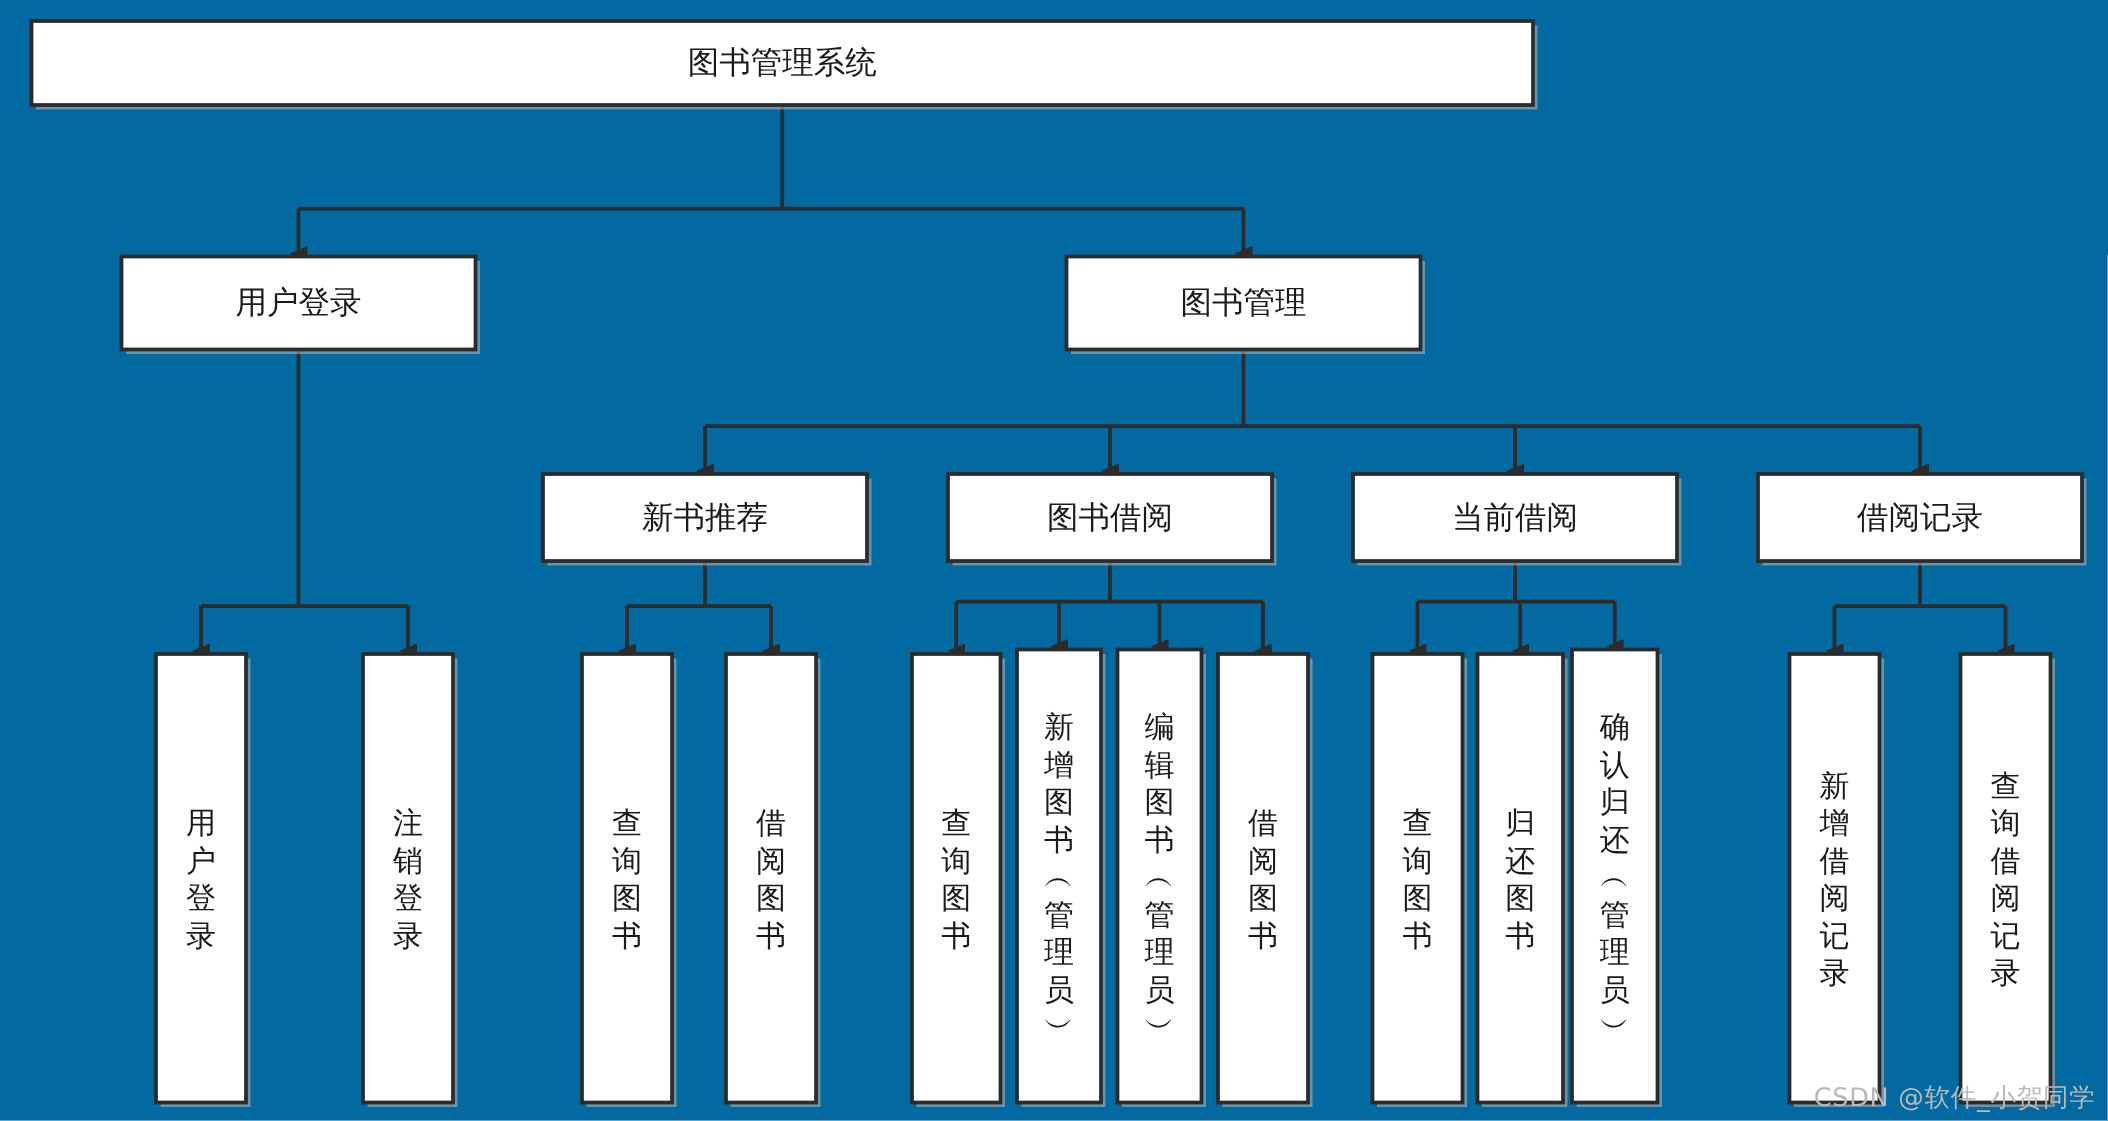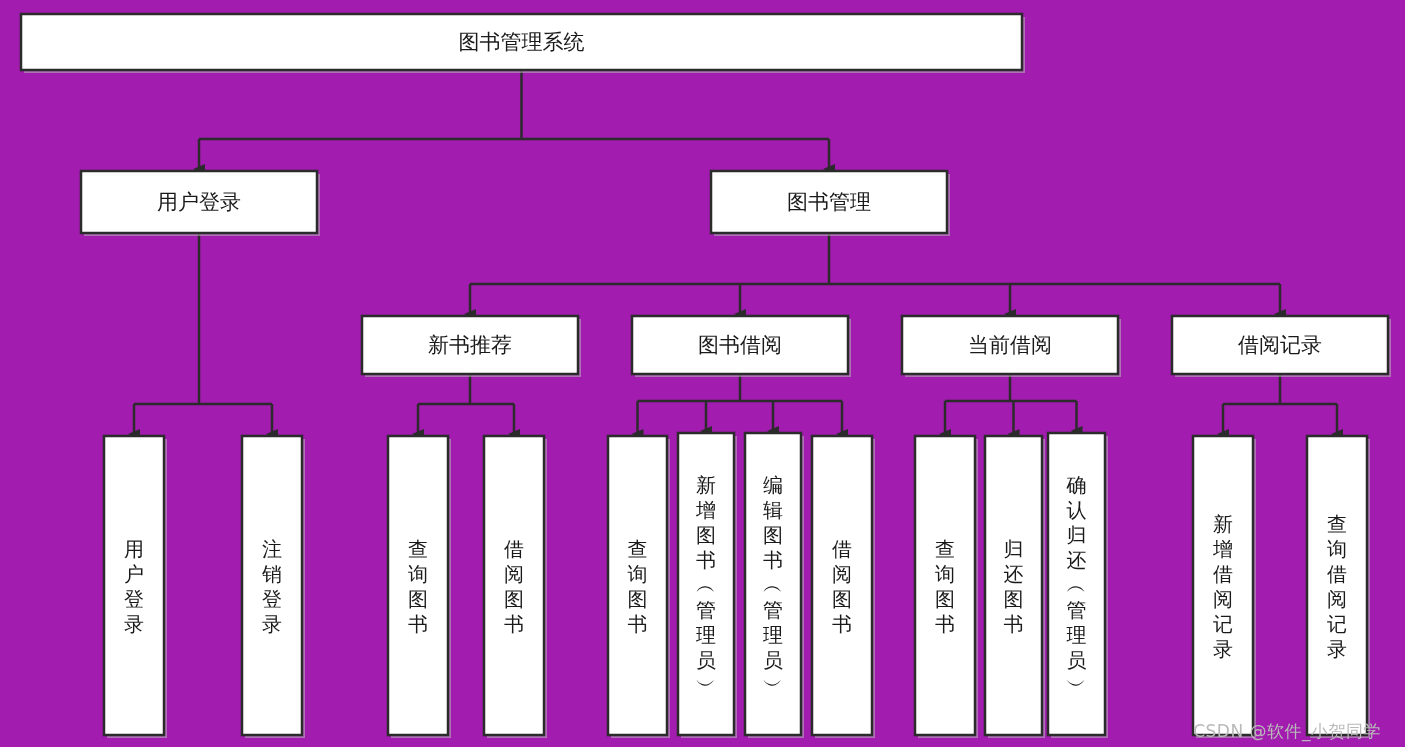--- a/index.html
+++ b/index.html
@@ -10,21 +10,21 @@
   body {
     width: 1405px;
     height: 747px;
     font-family: "DejaVu Sans", "Liberation Sans", sans-serif;
     overflow: hidden;
   }
   #diagram-root {
     position: relative;
     width: 1405px;
     height: 747px;
-    background: #a21caf;
+    background: #0369a1;
   }
   svg#tree-svg {
     position: absolute;
     left: 0;
     top: 0;
     width: 1405px;
     height: 747px;
   }
   .node-rect {
     fill: #ffffff;
@@ -51,21 +51,21 @@
     dominant-baseline: middle;
   }
   .node-label-vert {
     font-family: "DejaVu Sans", "Liberation Sans", sans-serif;
     fill: #1a1a1a;
     font-size: 20px;
     text-anchor: middle;
   }
   .watermark {
     position: absolute;
-    right: 24px;
+    right: 8px;
     bottom: 4px;
     font-family: "DejaVu Sans", "Liberation Sans", sans-serif;
     font-size: 17px;
     color: #b9b9b9;
     letter-spacing: 0.5px;
     white-space: nowrap;
     user-select: none;
   }
 </style>
 </head>

